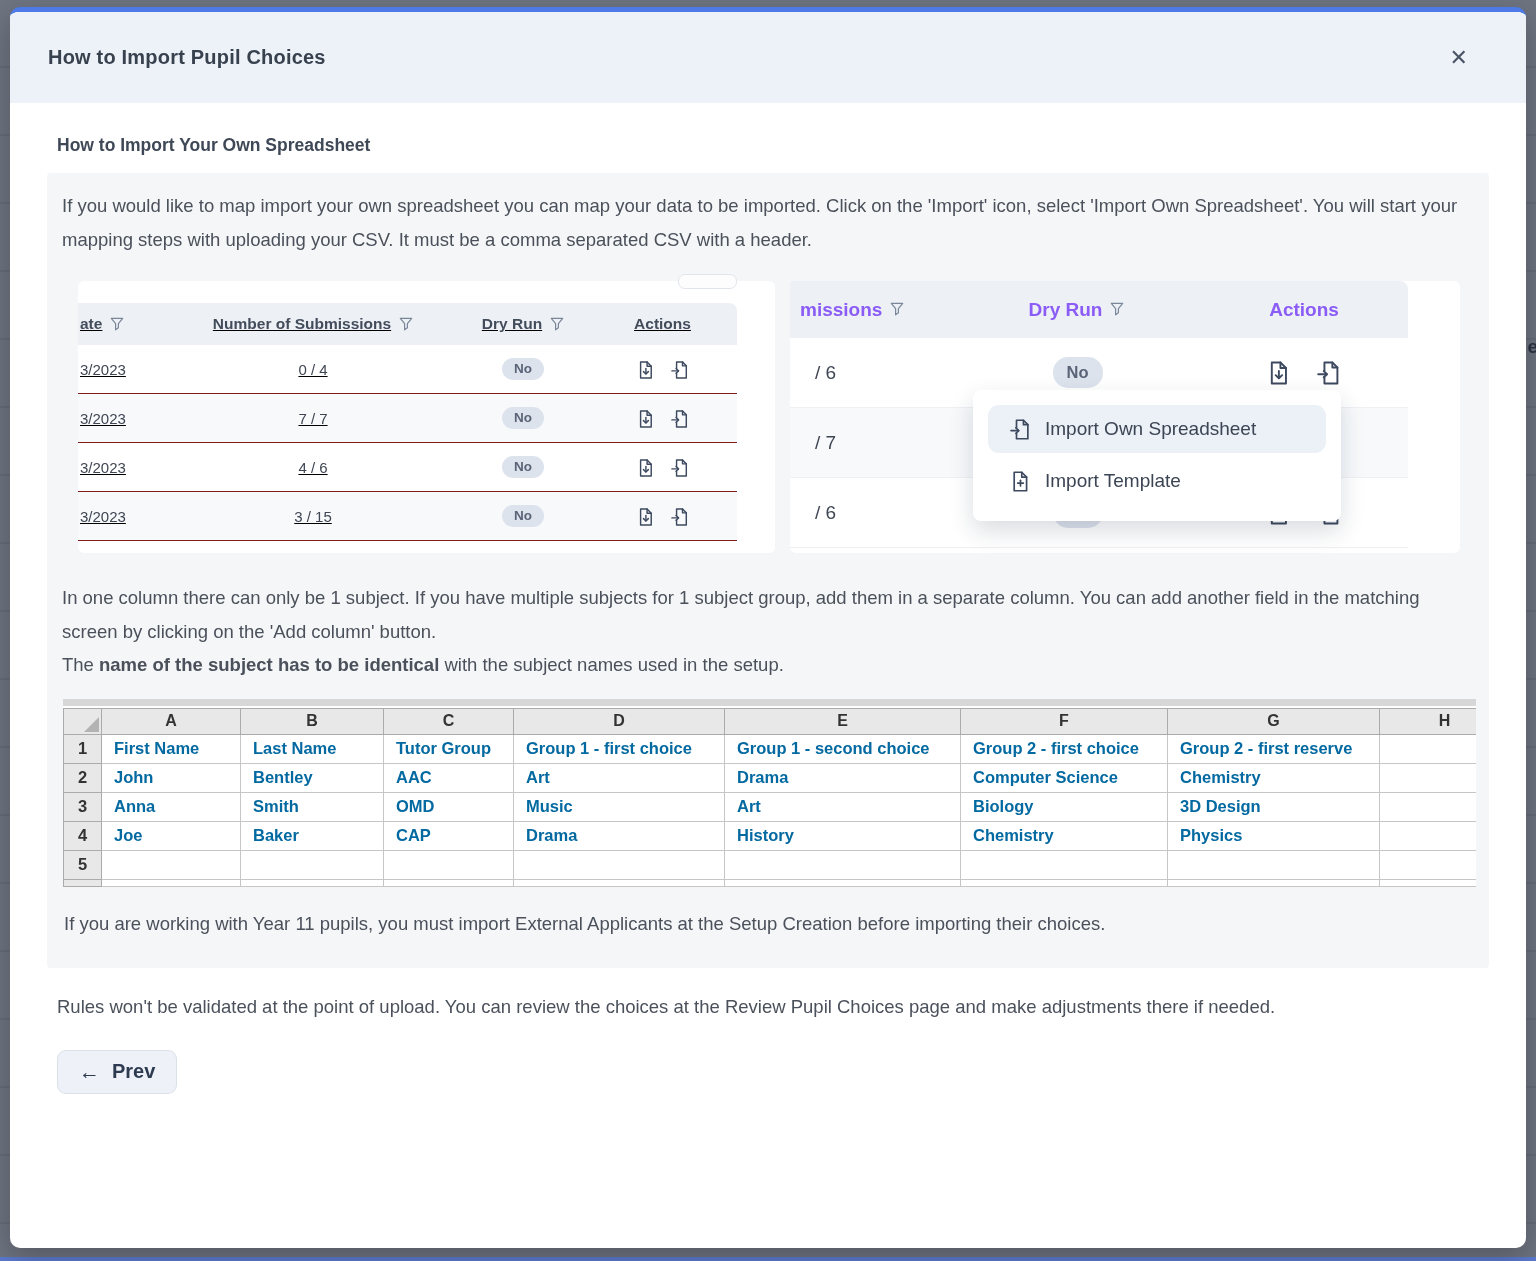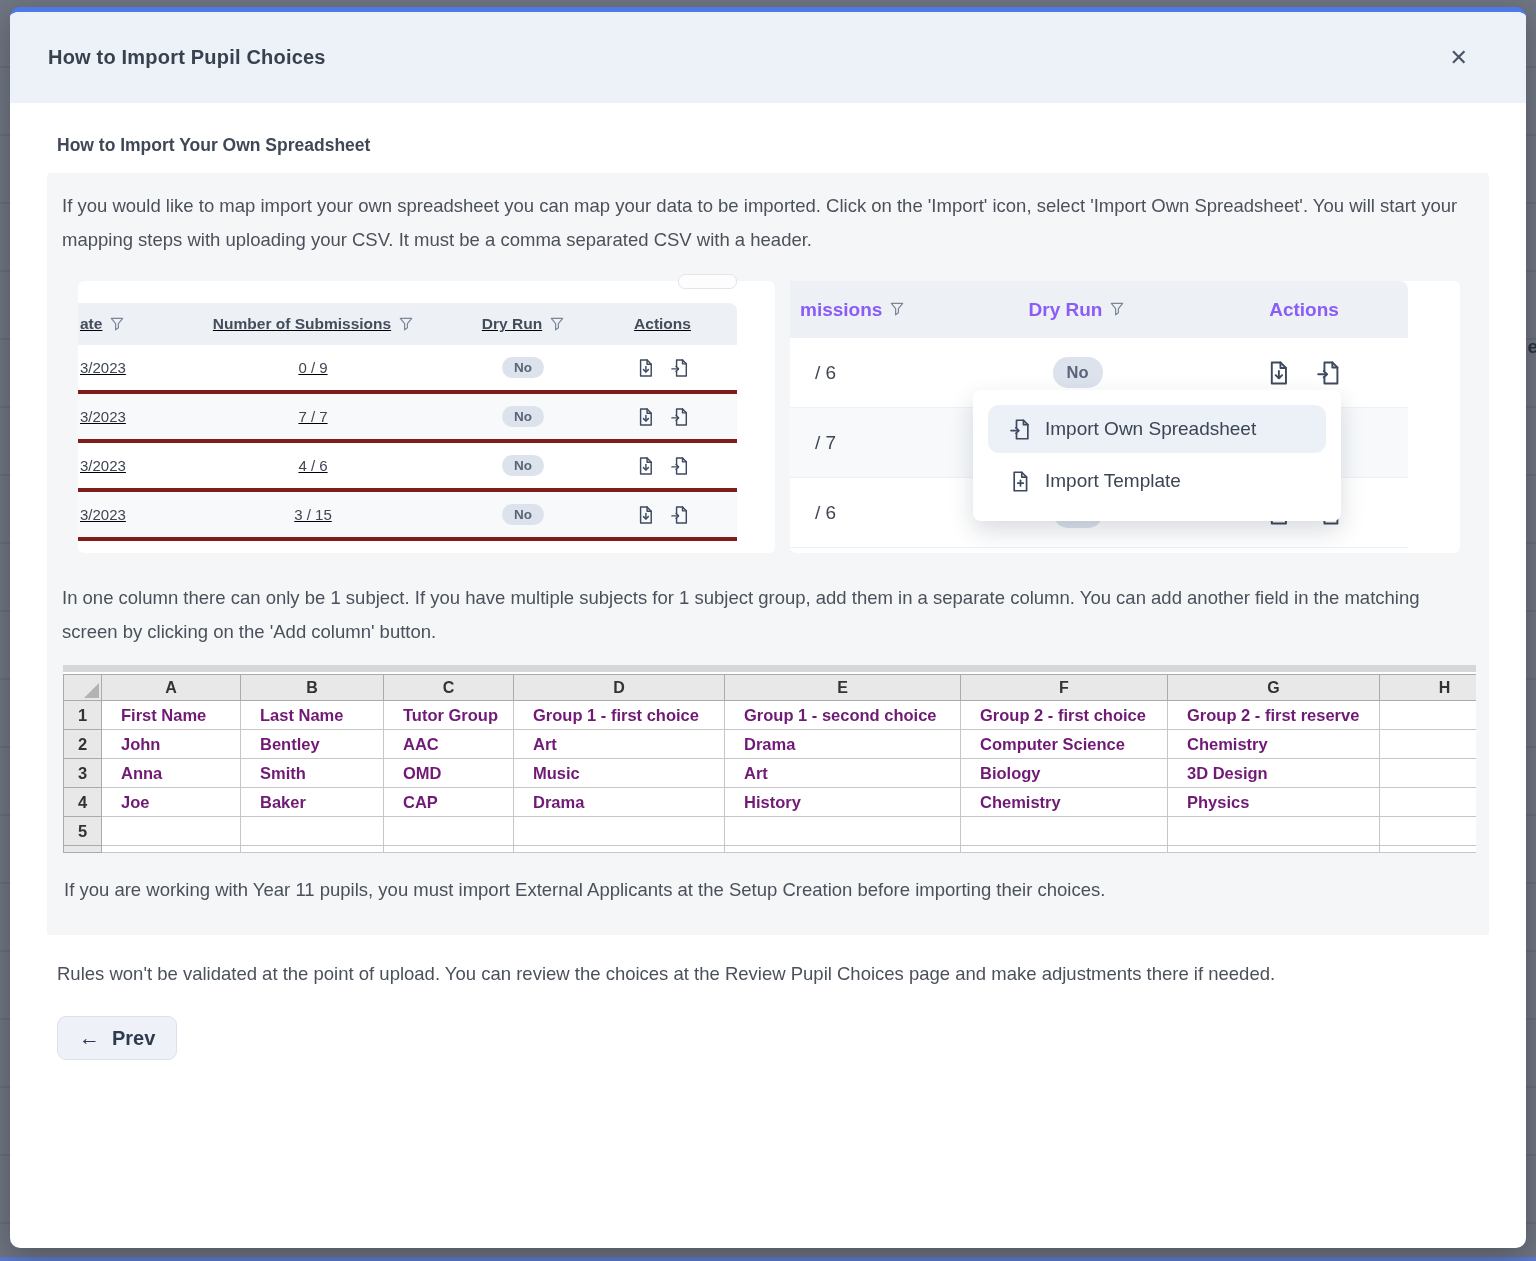--- a/index.html
+++ b/index.html
@@ -35,21 +35,21 @@
   .partial-btn { position:absolute; top:-7px; right:38px; width:59px; height:15px;
     background:#fdfdfe; border:1px solid #e1e5ec; border-radius:7px; }
 
   table { border-collapse:separate; border-spacing:0; }
 
   .mini-table { position:absolute; top:22px; left:0; width:659px; table-layout:fixed;text-decoration:underline; }
   .mini-table th { background:#edf1f6; height:42px; font-size:15.5px; font-weight:600; color:#434c5b; }
   .mini-table th:last-child { border-top-right-radius:8px; }
   .mini-table th .hcell, .big-table th .hcell { display:flex; align-items:center; justify-content:center; gap:8px; }
   .mini-table th.h-left .hcell { justify-content:flex-start; padding-left:2px; }
-  .mini-table td { height:49px; font-size:15px; color:#3f4653; text-align:center; border-bottom:4px solid #7f1d1d; }
+  .mini-table td { height:49px; font-size:15px; color:#3f4653; text-align:center; border-bottom:1px solid #7f1d1d; }
   .mini-table tbody tr:nth-child(even) td { background:#f8f9fb; }
   .mini-table td.c-date { text-align:left; padding-left:2px; }
 
   .big-table { position:absolute; top:0; left:0; width:618px; table-layout:fixed; }
   .big-table th { background:#edf1f6; height:57px; font-size:19px; font-weight:600; color:#8b5cf6; }
   .big-table th:last-child { border-top-right-radius:8px; }
   .big-table th.h-left .hcell { justify-content:flex-start; padding-left:10px; }
   .big-table td { height:70px; font-size:19px; color:#3f4653; text-align:center; border-bottom:1px solid #eef0f4; }
   .big-table tbody tr:nth-child(even) td { background:#f7f9fb; }
   .big-table td.c-sub { text-align:left; padding-left:25px; }
@@ -76,21 +76,21 @@
   .menu-item + .menu-item { margin-top:5px; height:46px; }
   .menu-ic svg { width:21px; height:21px; }
 
   
   .sheet-wrap { margin:17px 0 18px 1px; width:1413px; overflow:hidden; background:#ffffff; }
   .sheet-topstrip { height:9px; background:#d7d7d7; border-bottom:2px solid #ffffff; }
   .sheet { table-layout:fixed; width:1446px; border-collapse:collapse; }
   .sheet th, .sheet td { border:1px solid #c6c6c6; overflow:hidden; white-space:nowrap; }
   .sheet th { background:#e8e8e8; border-color:#ababab; height:26px; font-size:16px; font-weight:600;
     color:#333333; text-align:center; }
-  .sheet td { height:29px; font-size:16.5px; font-weight:600; color:#701a75; padding:2px 19px; background:#ffffff; }
+  .sheet td { height:29px; font-size:16.5px; font-weight:600; color:#0369a1; padding:2px 12px; background:#ffffff; }
   .sheet td.rownum { background:#e8e8e8; border-color:#ababab; text-align:center; color:#333; padding:2px 2px; }
   .sheet tr.partial td { height:7px; }
   .corner { position:relative; }
   .tri { position:absolute; right:2px; bottom:2px; width:0; height:0;
     border-left:15px solid transparent; border-bottom:15px solid #b3b3b3; }
 
   .year11 { margin:20px 0 0 2px; }
   .rules { margin:22px 0 0 10px; }
 
   .prev-btn { margin:26px 0 0 10px; display:inline-flex; align-items:center; gap:12px;
@@ -163,21 +163,21 @@
                   <th class="">
                     <span class="hcell">
                       <span>Actions</span>
                     </span>
                   </th>
                 </tr>
               </thead>
               <tbody>
                 <tr>
                   <td class="c-date">3/2023</td>
-                  <td>0 / 9</td>
+                  <td>0 / 4</td>
                   <td><span class="badge">No</span></td>
                   <td><span class="act-wrap">
                       <span class="icn act-sm">
                         <svg class="i-file" viewBox="0 0 20 20">
                           <path class="s" d="M4 1.2h7.2l4.6 4.6V18.8H4z"></path>
                           <path class="s" d="M11.2 1.2v4.6h4.6"></path>
                           <path class="s" d="M9.9 8.4v5.8"></path>
                           <path class="s" d="M7.2 11.8 9.9 14.4l2.7-2.6"></path>
                         </svg>
                       </span>
@@ -373,20 +373,21 @@
                   </svg>
                 </span>
                 <span>Import Template</span>
               </div>
             </div>
         </div>
       </div>
 
       <div class="match-text">
         <p class="para">In one column there can only be 1 subject. If you have multiple subjects for 1 subject group, add them in a separate column. You can add another field in the matching screen by clicking on the 'Add column' button.</p>
+        <p class="para"><span>The </span><b>name of the subject has to be identical</b><span> with the subject names used in the setup.</span></p>
       </div>
 
       <div class="sheet-wrap">
         <div class="sheet-topstrip"></div>
         <table class="sheet">
             <colgroup>
               <col style="width:38px">
               <col style="width:139px">
               <col style="width:143px">
               <col style="width:130px">

